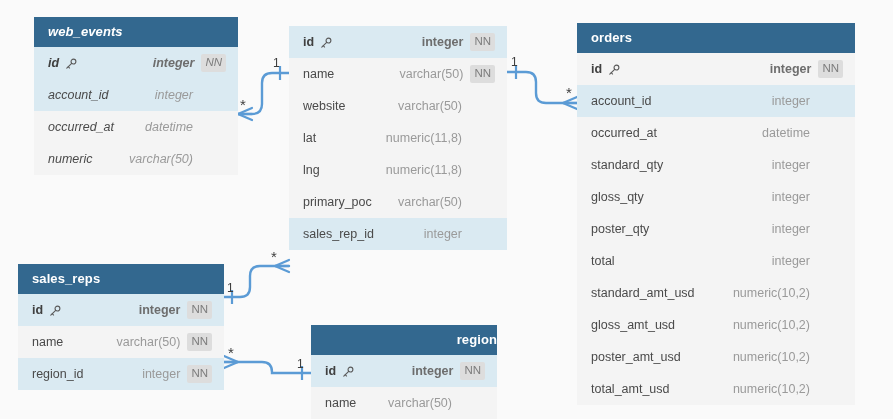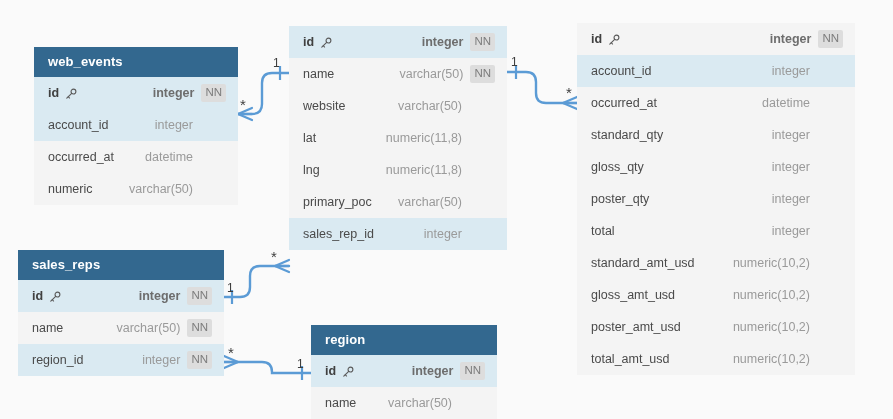--- a/index.html
+++ b/index.html
@@ -108,25 +108,25 @@
   .key-icon {
     display: inline-block;
     width: 13px;
     height: 13px;
     position: relative;
     top: 1px;
   }
   .key-icon svg { display: block; }
 
   
-  #tbl-web_events { left: 34px; top: 47px;  width: 204px; }
+  #tbl-web_events { left: 34px; top: 17px;  width: 204px; font-style: italic; }
   #tbl-accounts   { left: 289px; top: 26px; width: 218px; }
   #tbl-orders     { left: 577px; top: 23px; width: 278px; }
-  #tbl-sales_reps { left: 18px;  top: 250px; width: 206px; }
-  #tbl-region     { left: 311px; top: 325px; width: 186px; }
+  #tbl-sales_reps { left: 18px;  top: 264px; width: 206px; }
+  #tbl-region     { left: 311px; top: 325px; width: 186px; text-align: right; }
 
   .card-label {
     position: absolute;
     z-index: 3;
     font-size: 12px;
     color: #3d3d3d;
     font-family: "Liberation Sans", sans-serif;
   }
   .card-label.star {
     font-size: 15px;
@@ -273,20 +273,21 @@
     </div>
     <div class="row alt">
       <span class="col-name">sales_rep_id</span>
       <span class="col-spacer"></span>
       <span class="col-type">integer</span>
       <span class="badge-spacer"></span>
     </div>
   </div>
 
   <div class="table-box" id="tbl-orders">
+    <div class="table-header">orders</div>
     <div class="row">
       <span class="col-name">
         <span style="font-weight:bold;color:#404040;">id</span>
         <span class="key-icon">
             <svg viewBox="0 0 14 14">
               <g fill="none" stroke="#5a5a5a" stroke-width="1.2">
                 <circle cx="10.2" cy="3.8" r="2.6"></circle>
                 <path d="M8.3 5.7 L3 11" stroke-linecap="round"></path>
                 <path d="M4.6 9.4 L6 10.8" stroke-linecap="round"></path>
               </g>

